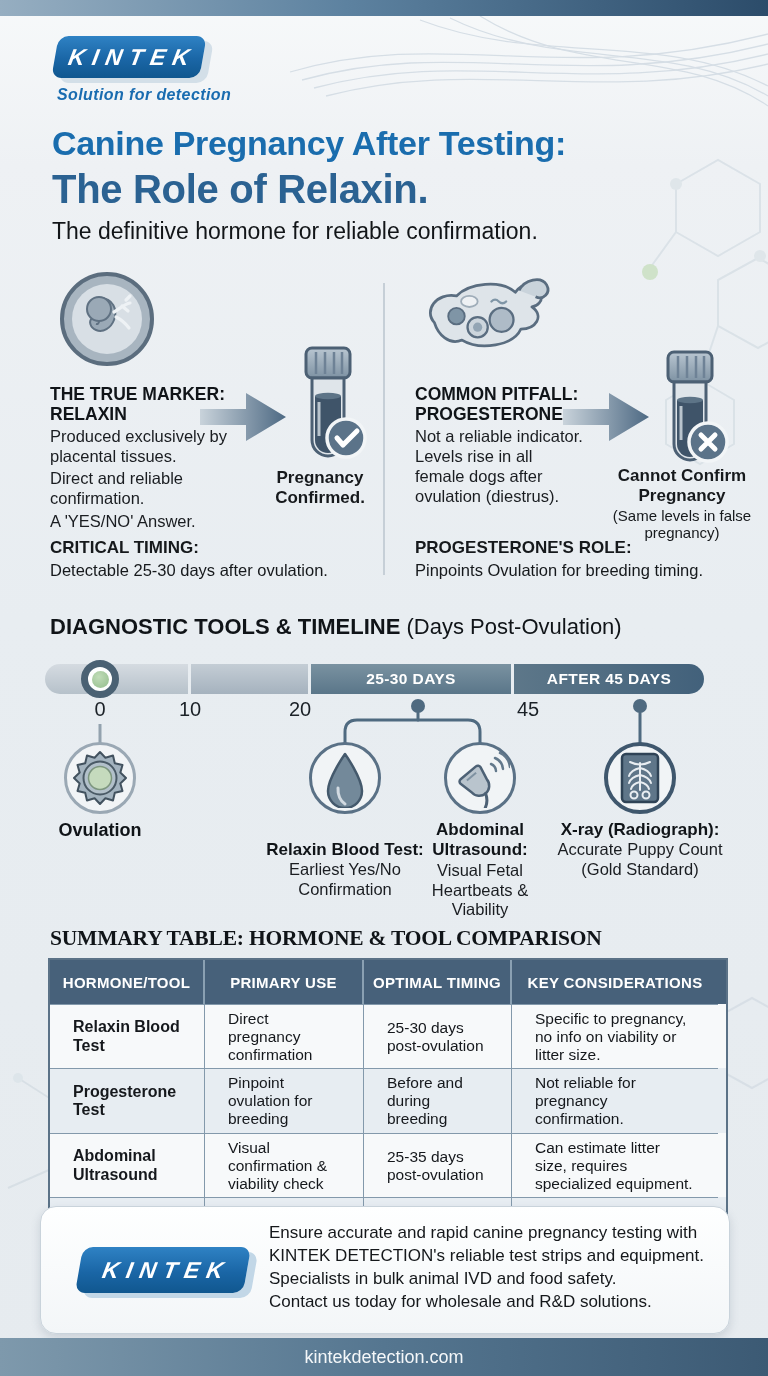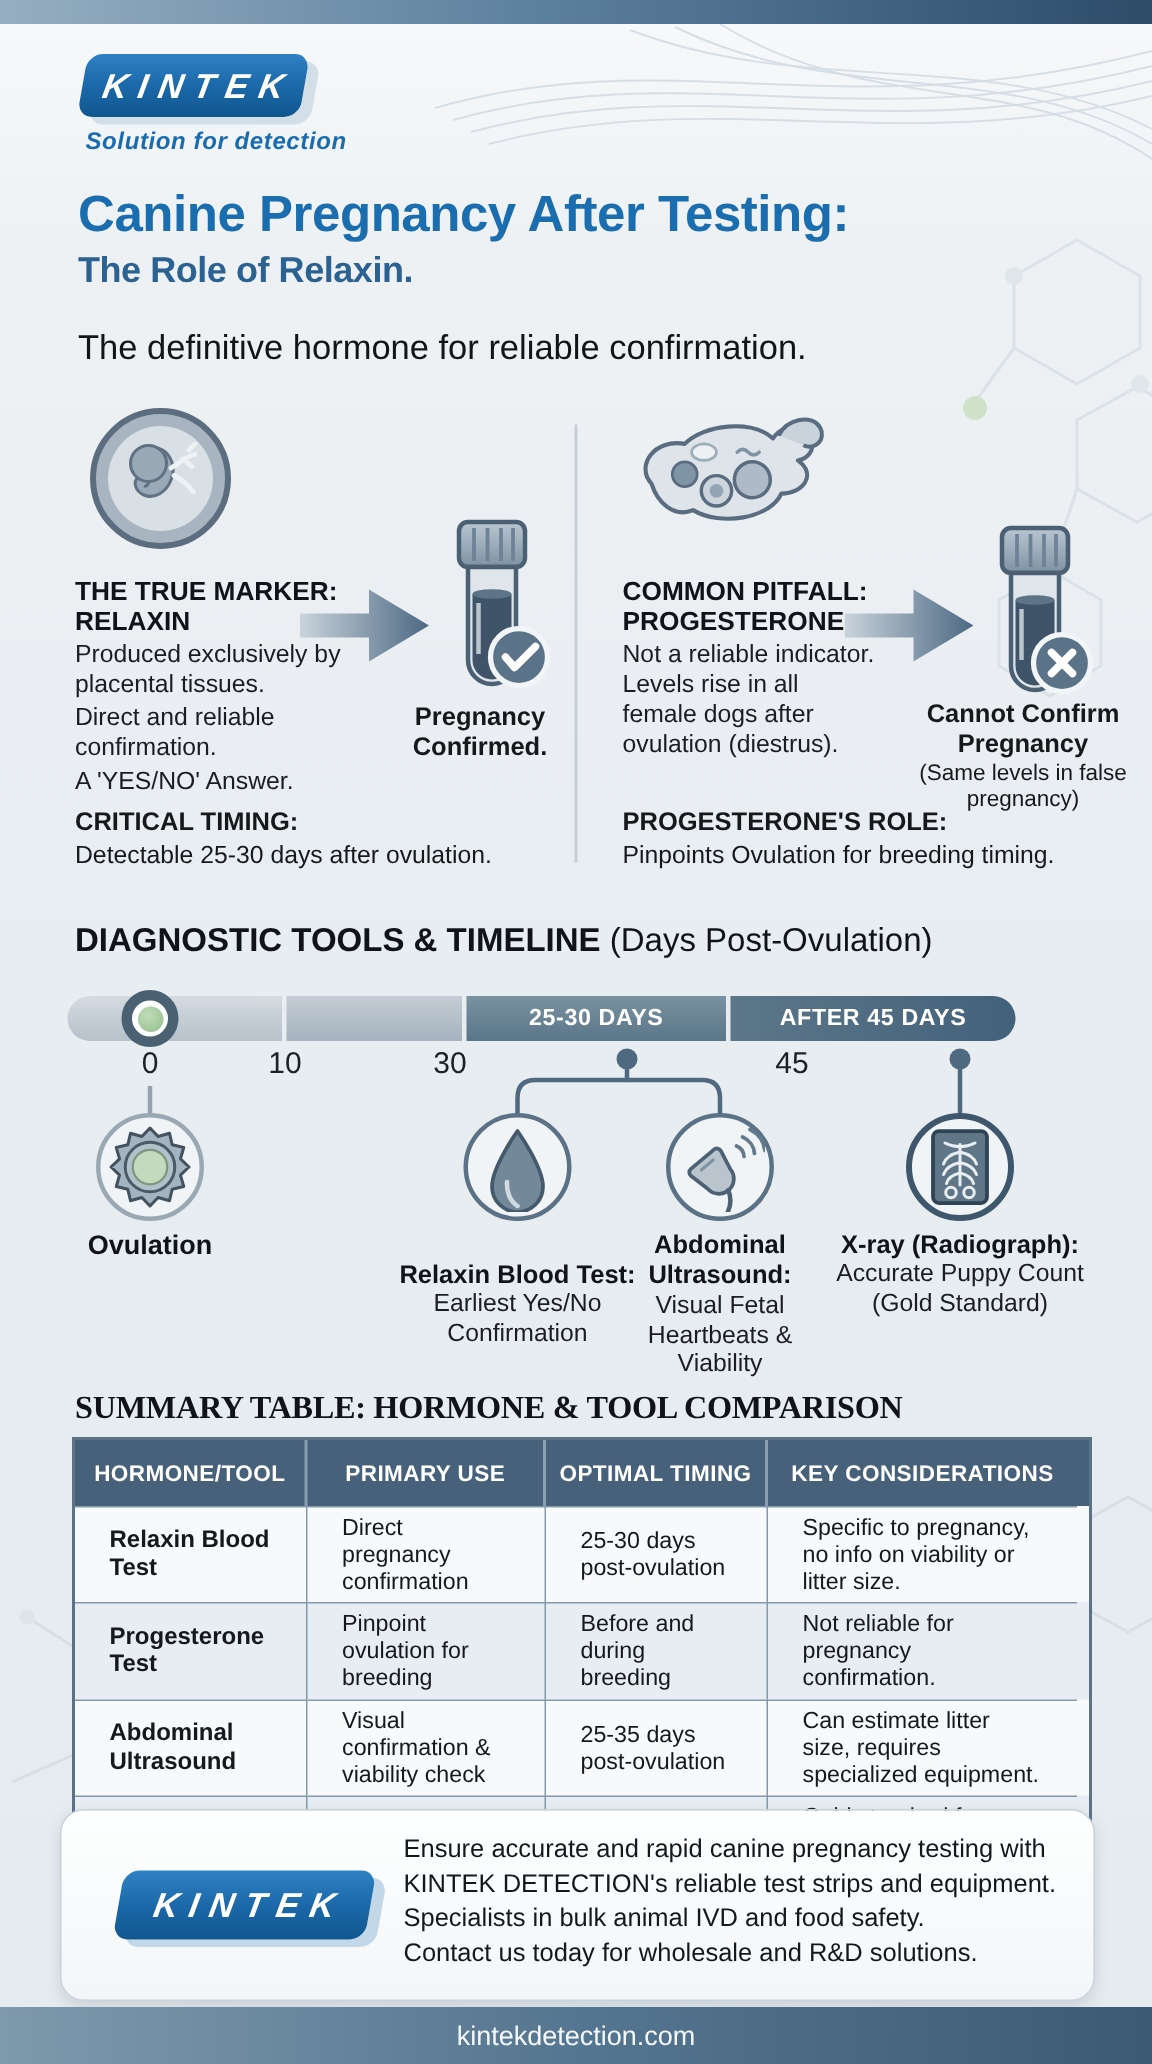--- a/index.html
+++ b/index.html
@@ -20,40 +20,40 @@
     border-radius:10px;transform:skewX(-10deg);
     display:flex;align-items:center;justify-content:center;}
   .logo-box .logo-text{color:#fff;font-style:italic;font-weight:bold;
     letter-spacing:7px;text-indent:7px;}
   .logo-hdr{left:55px;top:36px;width:148px;height:42px;box-shadow:8px 5px 0 #d3dfe8;}
   .logo-hdr .logo-text{font-size:23px;}
   .tagline{left:57px;top:86px;font-size:16px;font-weight:bold;font-style:italic;
     color:#1a6cb0;letter-spacing:.4px;}
   
   .title1{left:52px;top:124px;font-size:34px;font-weight:800;color:#1a6dae;letter-spacing:-.3px;}
-  .title2{left:52px;top:167px;font-size:24px;font-weight:800;color:#2b6292;letter-spacing:-.3px;}
+  .title2{left:52px;top:167px;font-size:40px;font-weight:800;color:#2b6292;letter-spacing:-.3px;}
   .subtitle{left:52px;top:218px;font-size:23px;color:#121518;}
   
   .vdivider{left:383px;top:283px;width:2px;height:292px;background:#c6cfd7;}
   .cmp-head{font-size:17.5px;font-weight:800;line-height:1.16;color:#101418;}
   .cmp-body{font-size:16.5px;line-height:1.22;color:#1a1d21;}
   .cmp-body p{margin:0 0 2px 0;}
   .result-label{font-size:17px;font-weight:800;text-align:center;line-height:1.18;}
   .result-note{font-size:15px;text-align:center;line-height:1.12;margin-top:2px;}
   .timing-label{font-size:17px;font-weight:800;}
   .timing-text{font-size:16.5px;margin-top:3px;}
   
   .tl-heading{left:50px;top:614px;font-size:22px;color:#101418;}
   .tl-heading b{font-weight:800;}
   .tl-bar{left:45px;top:664px;width:674px;height:30px;display:flex;}
   .tl-seg{height:30px;display:flex;align-items:center;justify-content:center;
     color:#fff;font-weight:bold;font-size:15.5px;letter-spacing:.4px;}
   .tl-s1{width:143px;border-radius:15px 0 0 15px;background:linear-gradient(180deg,#d5dbe1,#b6c1ca);}
   .tl-s2{width:117px;background:linear-gradient(180deg,#c4cdd5,#a5b2be);margin-left:3px;}
-  .tl-s3{width:173px;background:linear-gradient(180deg,#7a92a1,#5a7689);margin-left:3px;}
+  .tl-s3{width:200px;background:linear-gradient(180deg,#7a92a1,#5a7689);margin-left:3px;}
   .tl-s4{width:190px;border-radius:0 15px 15px 0;background:linear-gradient(90deg,#5d7789,#42617b);margin-left:3px;}
   .tl-marker{left:81px;top:660px;width:38px;height:38px;border-radius:50%;
     border:7px solid #4a6173;background:#fdfefe;box-sizing:border-box;
     display:flex;align-items:center;justify-content:center;}
   .tl-marker-core{width:17px;height:17px;border-radius:50%;
     background:radial-gradient(circle at 40% 35%,#c0dcb8,#93bd8c);}
   .tl-tick{top:698px;font-size:20px;color:#1b2127;transform:translateX(-50%);}
   .tl-circle{top:742px;width:72px;height:72px;border-radius:50%;background:#f1f4f6;
     box-sizing:border-box;display:flex;align-items:center;justify-content:center;}
   .tl-label{top:820px;text-align:center;transform:translateX(-50%);}
@@ -258,21 +258,21 @@
   <div class="tl-seg tl-s4">
         <span>AFTER 45 DAYS</span>
       </div>
 </div>
 <div class="abs tl-marker">
       <div class="tl-marker-core"></div>
     </div>
 
 <div class="abs tl-tick" style="left:100px;">0</div>
 <div class="abs tl-tick" style="left:190px;">10</div>
-<div class="abs tl-tick" style="left:300px;">30</div>
+<div class="abs tl-tick" style="left:300px;">20</div>
 <div class="abs tl-tick" style="left:528px;">45</div>
 
 <svg class="abs" style="left:45px;top:696px;" width="674" height="50" viewBox="0 0 674 50">
   <g stroke="#4f6a80" stroke-width="3" fill="none" stroke-linecap="round">
     <path d="M373,17 V24"></path>
     <path d="M300,48 V36 Q300,24 312,24 H423 Q435,24 435,36 V48"></path>
     <path d="M595,17 V48"></path>
   </g>
   <line x1="55" y1="28" x2="55" y2="48" stroke="#93a2ae" stroke-width="3"></line>
   <circle cx="373" cy="10" r="7" fill="#4f6a80"></circle>

